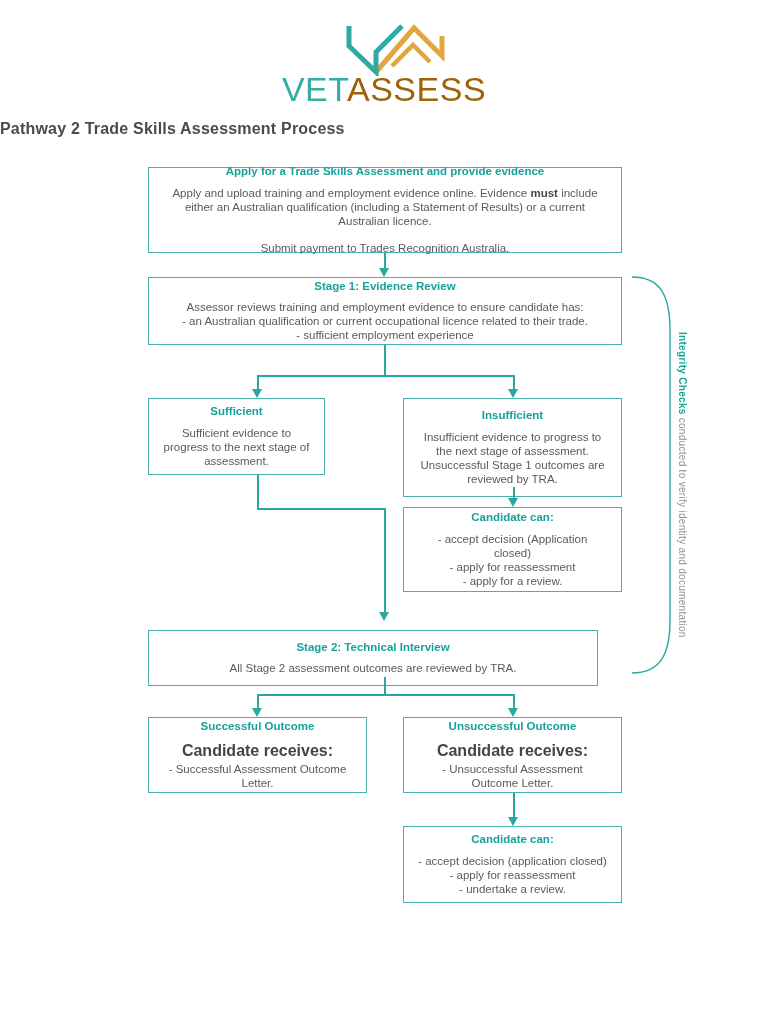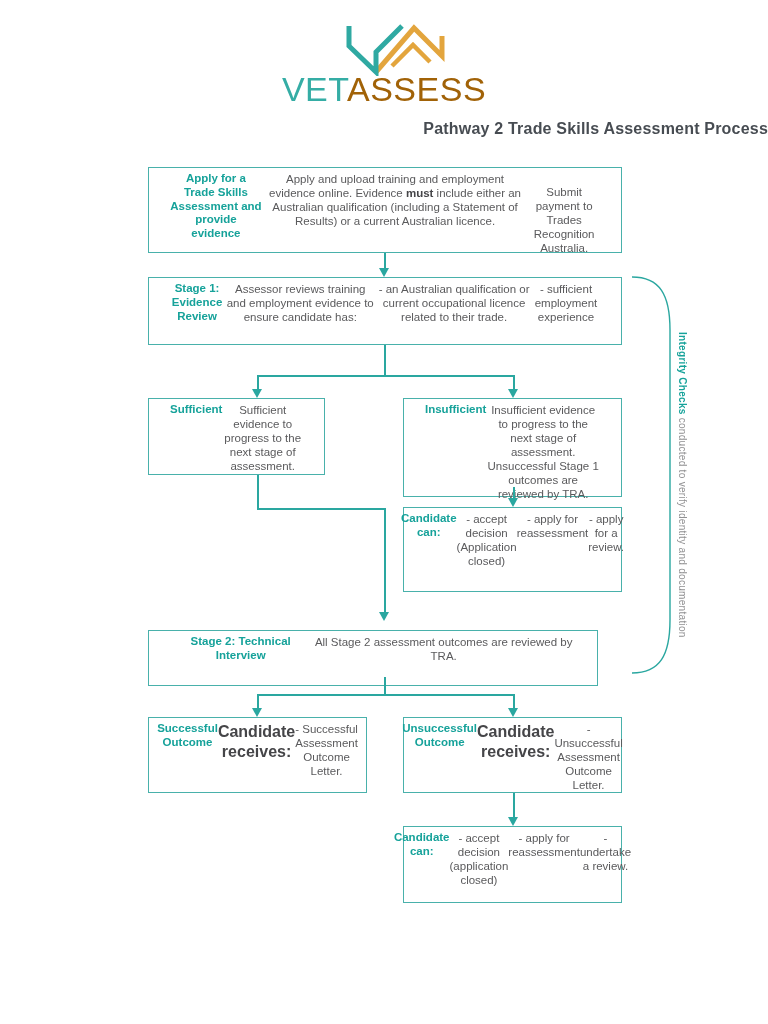--- a/index.html
+++ b/index.html
@@ -6,24 +6,24 @@
   body{font-family:"Liberation Sans","DejaVu Sans",sans-serif;}
   .page{position:relative;width:768px;height:1024px;background:#ffffff;overflow:hidden;}
 
   
   .logo-mark{position:absolute;left:346px;top:20px;width:104px;height:56px;}
   .wordmark{position:absolute;left:0;right:0;top:70px;text-align:center;font-size:34px;letter-spacing:0.5px;font-weight:400;}
   .wm-teal{color:#35ada5;}
   .wm-gold{color:#a16207;}
 
   
-  .page-title{position:absolute;left:0;right:0;top:120px;text-align:right;font-size:16px;font-weight:bold;color:#474c52;letter-spacing:0.2px;}
+  .page-title{position:absolute;left:0;right:0;top:120px;text-align:left;font-size:16px;font-weight:bold;color:#474c52;letter-spacing:0.2px;}
 
   
-  .fbox{position:absolute;box-sizing:border-box;background:#ffffff;border:1.5px solid #49b1ab;display:flex;flex-direction:row;justify-content:center;text-align:center;padding:4px 21px;}
+  .fbox{position:absolute;box-sizing:border-box;background:#ffffff;border:1.5px solid #49b1ab;display:flex;flex-direction:column;justify-content:center;text-align:center;padding:4px 14px;}
   .hd{color:#16a29a;font-weight:bold;font-size:11.5px;line-height:1.2;margin-bottom:7px;}
   .bd{color:#5a5a5c;font-size:11.5px;line-height:1.22;}
   .sub{color:#454548;font-weight:bold;font-size:16px;line-height:1.22;margin-bottom:1px;}
   .bold-dark{color:#454548;font-weight:bold;}
   .gap-top{margin-top:13px;}
 
   .box-apply{left:148px;top:167px;width:474px;height:86px;}
   .box-stage1{left:148px;top:277px;width:474px;height:68px;}
   .box-sufficient{left:148px;top:398px;width:177px;height:77px;}
   .box-insufficient{left:403px;top:398px;width:219px;height:99px;}

